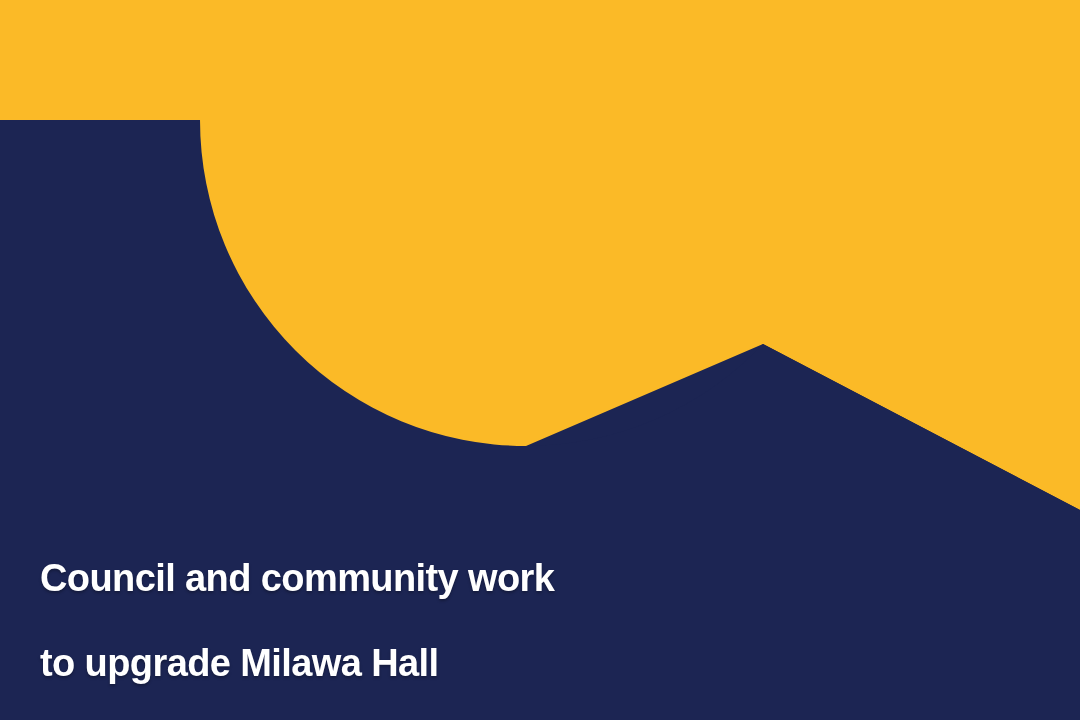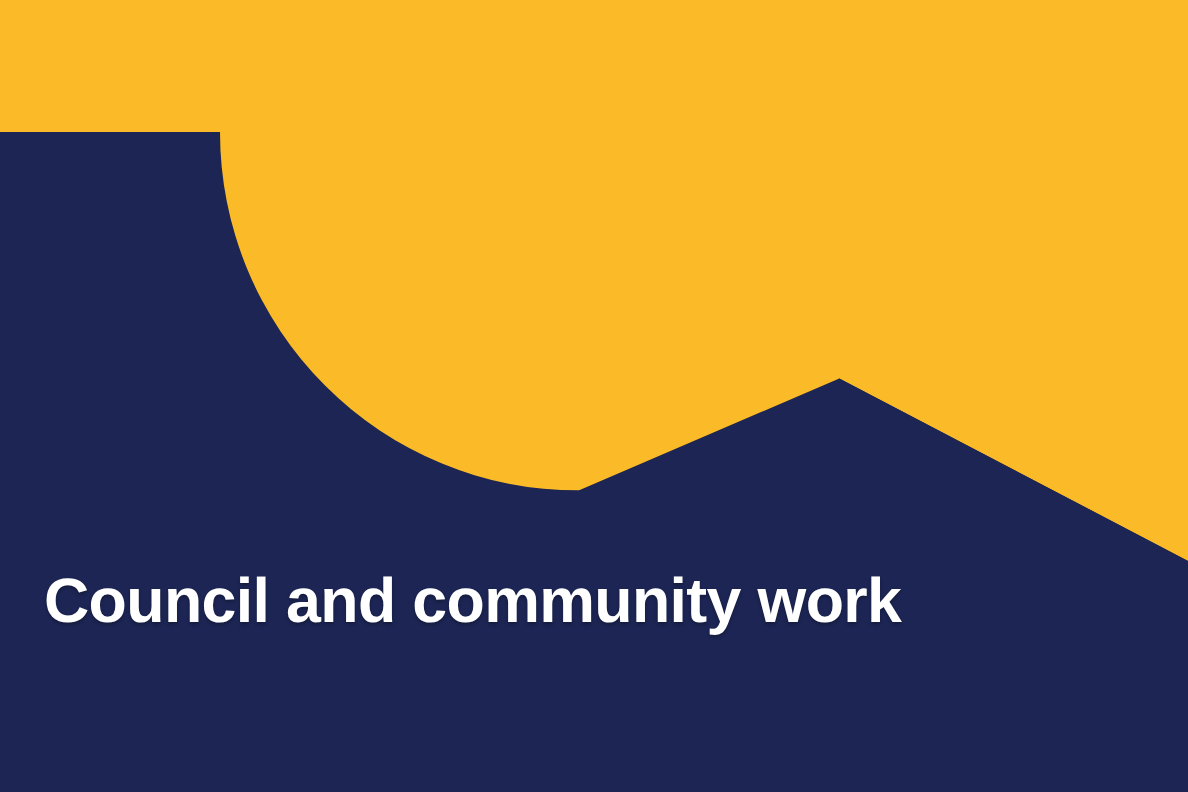--- a/index.html
+++ b/index.html
@@ -19,27 +19,27 @@
     position: absolute;
     left: 0;
     top: 0;
     width: 1080px;
     height: 720px;
     display: block;
   }
   #headline {
     position: absolute;
     left: 40px;
-    top: 504px;
+    top: 536px;
     width: 900px;
     margin: 0;
     z-index: 2;
     color: #ffffff;
     font-family: "Liberation Sans", "DejaVu Sans", sans-serif;
-    font-size: 57px;
+    font-size: 38px;
     font-weight: 700;
     line-height: 85px;
     letter-spacing: -0.6px;
     text-shadow: 0 2px 3px rgba(0,0,0,0.28);
     -webkit-font-smoothing: antialiased;
   }
   #headline .hl-line {
     display: block;
     white-space: nowrap;
   }
@@ -50,15 +50,16 @@
 <div id="banner">
 
   <svg id="banner-art" viewBox="0 0 1080 720" preserveAspectRatio="none" aria-hidden="true">
     <rect x="0" y="0" width="1080" height="720" fill="#fbba27"></rect>
     <path d="M0,120 L200,120 A326,326 0 0 0 526,446 L763,344 L1080,510 L1080,720 L0,720 Z" fill="#1c2553"></path>
     <path d="M526,446 A326,326 0 0 0 763,344 L763,344 L1080,510 L1080,720 L0,720 L0,446 Z" fill="#1c2553"></path>
   </svg>
 
   <h1 id="headline" style="color: rgb(255, 255, 255);">
     <span class="hl-line">Council and community work</span>
+    <span class="hl-line">to upgrade Milawa Hall</span>
   </h1>
 
 </div>
 
 </body></html>

